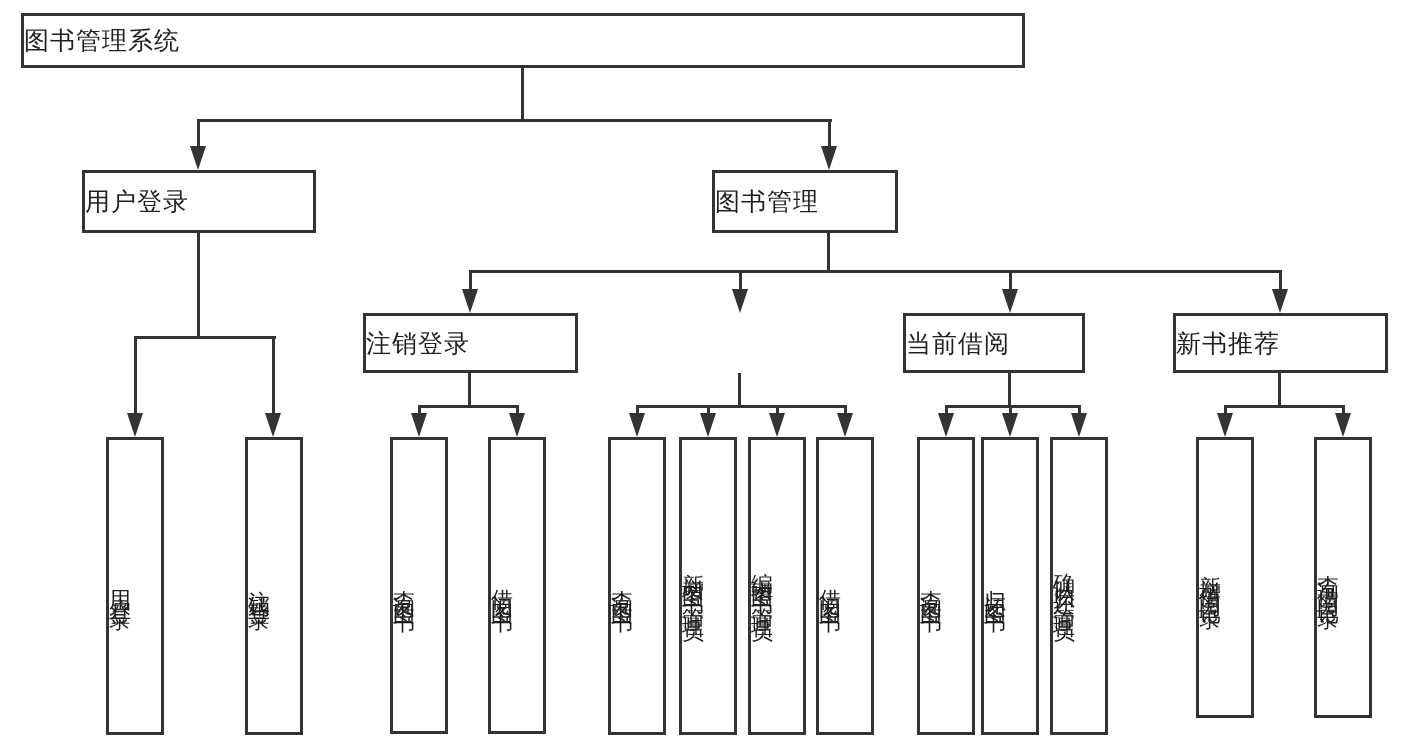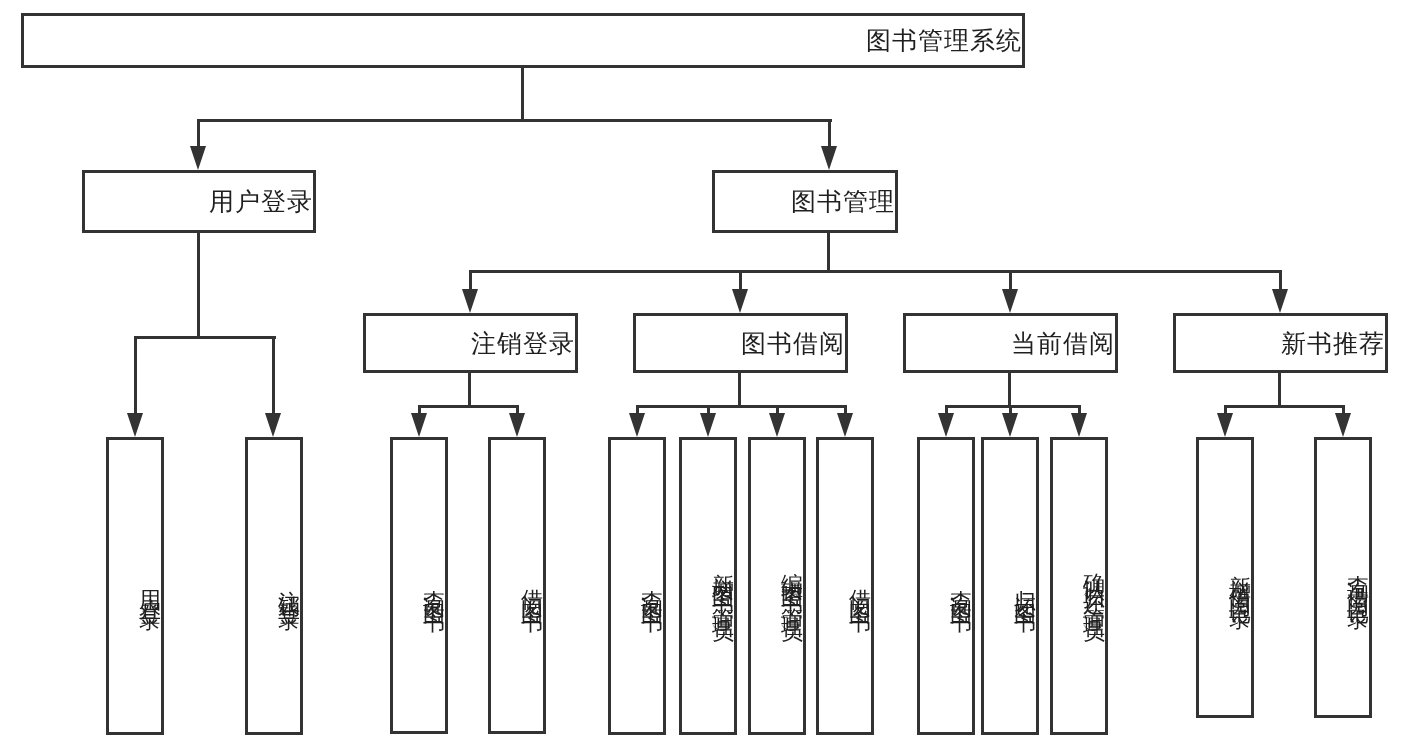--- a/index.html
+++ b/index.html
@@ -5,21 +5,21 @@
   html,body{margin:0;padding:0;background:#fff;}
   #stage{
     position:relative;width:1405px;height:747px;background:#ffffff;
     font-family:"Liberation Sans","DejaVu Sans",sans-serif;color:#1f1f1f;overflow:hidden;
   }
   .ln{position:absolute;background:#333333;}
   .ar{position:absolute;width:0;height:0;
       border-left:8px solid transparent;border-right:8px solid transparent;
       border-top:24px solid #333333;}
   .box{position:absolute;box-sizing:border-box;background:#ffffff;border:3px solid #333333;
-       display:flex;align-items:center;justify-content:flex-end;}
+       display:flex;align-items:center;justify-content:flex-start;}
   .bh .lbl{font-size:25px;letter-spacing:1px;white-space:nowrap;}
   .bv .vlbl{writing-mode:vertical-rl;text-orientation:mixed;font-size:22px;
             letter-spacing:7px;line-height:1;}
   .wm{position:absolute;top:716px;right:9px;font-size:19px;color:#9b9b9b;letter-spacing:1px;}
 </style>
 </head>
 <body>
 
 <div id="stage">
 
@@ -90,24 +90,21 @@
   <div class="box bh" style="left:82px;top:170px;width:234px;height:63px">
     <span class="lbl">用户登录</span>
   </div>
   <div class="box bh" style="left:712px;top:170px;width:186px;height:63px">
     <span class="lbl">图书管理</span>
   </div>
 
   <div class="box bh" style="left:363px;top:313px;width:215px;height:60px">
     <span class="lbl">注销登录</span>
   </div>
-  <div class="box bh" style="left:633px;top:313px;width:215px;height:60px">
-    <span class="lbl">图书借阅</span>
-  </div>
-  <div class="box bh" style="left:903px;top:313px;width:215px;height:60px">
+  <div class="box bh" style="left:903px;top:313px;width:182px;height:60px">
     <span class="lbl">当前借阅</span>
   </div>
   <div class="box bh" style="left:1173px;top:313px;width:215px;height:60px">
     <span class="lbl">新书推荐</span>
   </div>
 
   <div class="box bv" style="left:106px;top:437px;width:58px;height:298px">
     <span class="vlbl">用户登录</span>
   </div>
   <div class="box bv" style="left:245px;top:437px;width:58px;height:298px">

